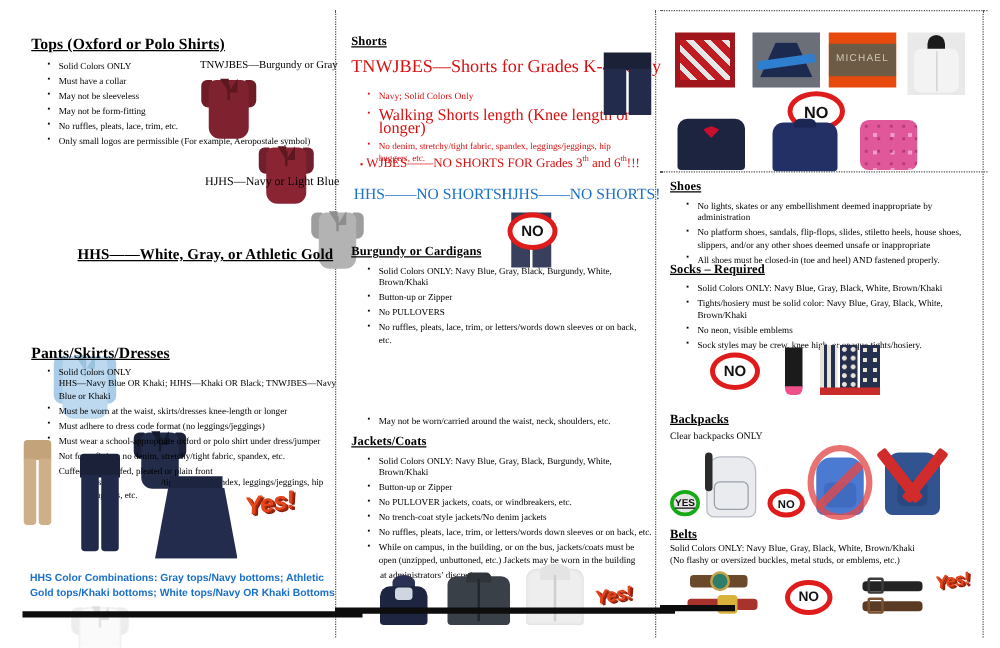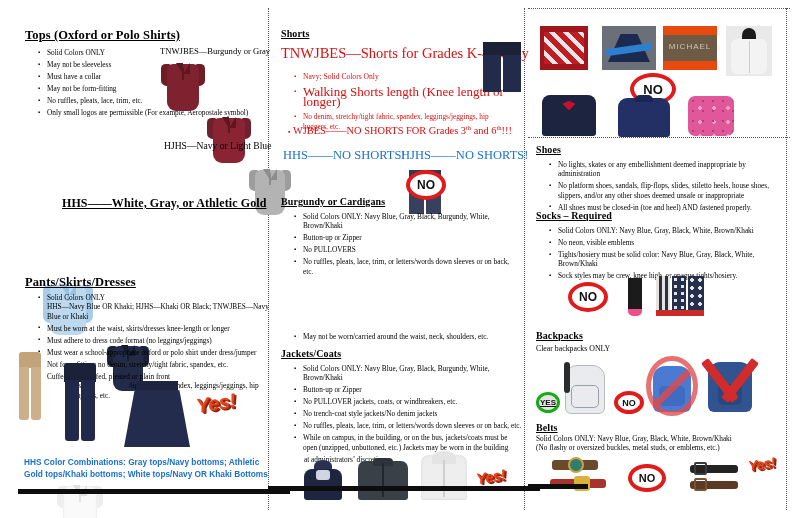--- a/index.html
+++ b/index.html
@@ -247,22 +247,22 @@
   <div class="h-dotted hd-right-mid"></div>
   <div class="h-dotted hd-right-top"></div>
 
   <div class="blk" style="left:25px; top:28px;">
     <div class="sec-head">Tops (Oxford or Polo Shirts)</div>
   </div>
 
   <div class="blk" style="left:25px; top:46px; width:240px;">
     <ul class="bullets">
       <li>Solid Colors ONLY</li>
+      <li>Must have a collar</li>
       <li>May not be sleeveless</li>
-      <li>Must have a collar</li>
       <li>May not be form-fitting</li>
       <li>No ruffles, pleats, lace, trim, etc.</li>
       <li>Only small logos are permissible (For example, Aeropostale symbol)</li>
     </ul>
   </div>
 
   <div class="blk" style="left:160px; top:46px; font-size:8.6px;">TNWJBES—Burgundy or Gray</div>
 
   <div class="polo garment" style="left:162px; top:58px; width:42px; height:54px;">
     <div class="sleeveL" style="background:#6e1c26;"></div>
@@ -499,22 +499,22 @@
       <li>All shoes must be closed-in (toe and heel) AND fastened properly.</li>
     </ul>
   </div>
 
   <div class="blk" style="left:536px; top:210px;">
     <div class="sec-head small">Socks – Required</div>
   </div>
   <div class="blk" style="left:536px; top:224px; width:246px;">
     <ul class="bullets">
       <li>Solid Colors ONLY: Navy Blue, Gray, Black, White, Brown/Khaki</li>
+      <li>Tights/hosiery must be solid color: Navy Blue, Gray, Black, White, Brown/Khaki</li>
       <li>No neon, visible emblems</li>
-      <li>Tights/hosiery must be solid color: Navy Blue, Gray, Black, White, Brown/Khaki</li>
       <li>Sock styles may be crew, knee high, or opaque tights/hosiery.</li>
     </ul>
   </div>
 
   <div class="nosign" style="left:568px; top:282px; width:40px; height:30px; font-size:12px;">NO</div>
 
   <div class="sock" style="left:628px; top:278px; width:14px; height:38px;">
     <div style="position:absolute; left:0; top:0; width:100%; height:84%; background:#1b1b1b;"></div>
     <div style="position:absolute; left:0; bottom:0; width:100%; height:18%; background:#ef4f8b; border-radius:0 0 5px 5px;"></div>
   </div>

